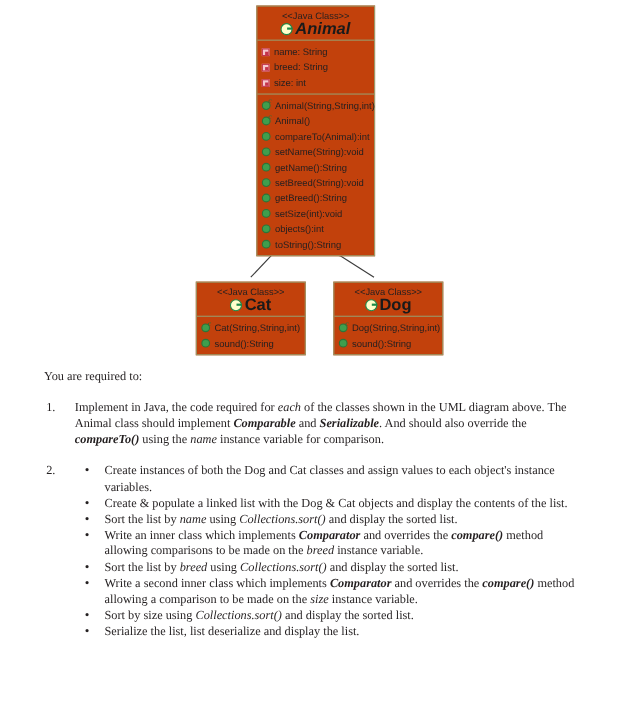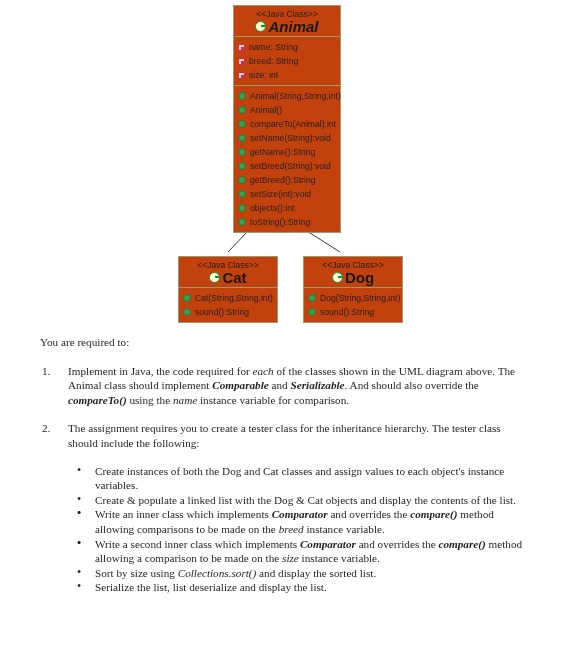--- a/index.html
+++ b/index.html
@@ -323,26 +323,25 @@
 
 <div id="doc-body">
   <p class="intro">You are required to:</p>
   <ol class="numlist" id="numlist">
       <li>
         <span class="num">1.</span>
         <span class="itemtext"><span>Implement in Java, the code required for </span><i>each</i><span> of the classes shown in the UML diagram above.  The Animal class should implement </span><span class="bi">Comparable</span><span> and </span><span class="bi">Serializable</span><span>.  And should also override the </span><span class="bi">compareTo()</span><span> using the </span><i>name</i><span> instance variable for comparison.</span></span>
       </li>
       <li>
         <span class="num">2.</span>
-        <span class="itemtext"><span>The assignment requires you to create a tester class for the inheritance hierarchy.  The tester class should include the following:</span></span>
         <ul class="bullets">
           <li><span class="bul">•</span><span><span>Create instances of both the Dog and Cat classes and assign values to each object's instance variables.</span></span></li>
           <li><span class="bul">•</span><span><span>Create &amp; populate a linked list with the Dog &amp; Cat objects and display the contents of the list.</span></span></li>
-          <li><span class="bul">•</span></li>
+          <li><span class="bul">•</span><span><span>Sort the list by </span><i>name</i><span> using </span><i>Collections.sort()</i><span> and display the sorted list.</span></span></li>
           <li><span class="bul">•</span><span><span>Write an inner class which implements </span><span class="bi">Comparator</span><span> and overrides the </span><span class="bi">compare()</span><span> method allowing comparisons to be made on the </span><i>breed</i><span> instance variable.</span></span></li>
-          <li><span class="bul">•</span></li>
+          <li><span class="bul">•</span><span><span>Sort the list by </span><i>breed</i><span> using </span><i>Collections.sort()</i><span> and display the sorted list.</span></span></li>
           <li><span class="bul">•</span><span><span>Write a second inner class which implements </span><span class="bi">Comparator</span><span> and overrides the </span><span class="bi">compare()</span><span> method allowing a comparison to be made on the </span><i>size</i><span> instance variable.</span></span></li>
           <li><span class="bul">•</span><span><span>Sort by size using </span><i>Collections.sort()</i><span>  and display the sorted list.</span></span></li>
           <li><span class="bul">•</span><span><span>Serialize the list, list deserialize and display the list.</span></span></li>
         </ul>
       </li>
     </ol>
 </div>
 
 </body></html>

